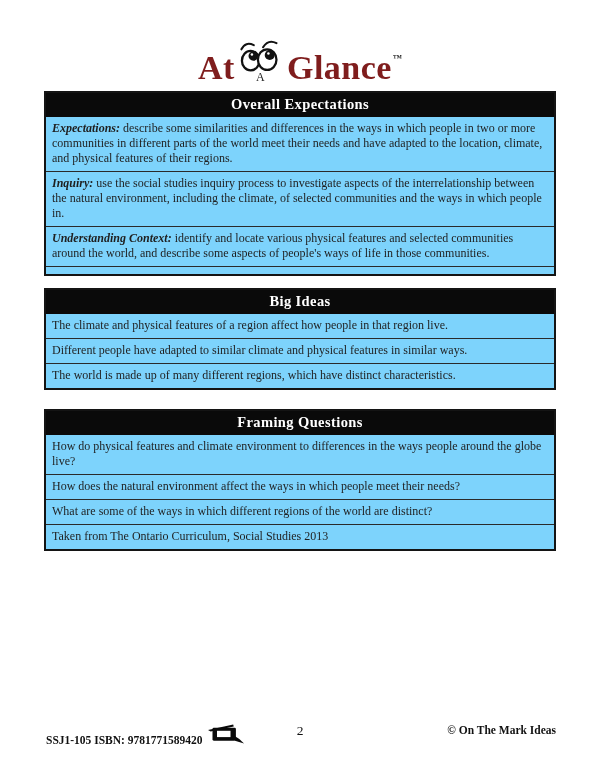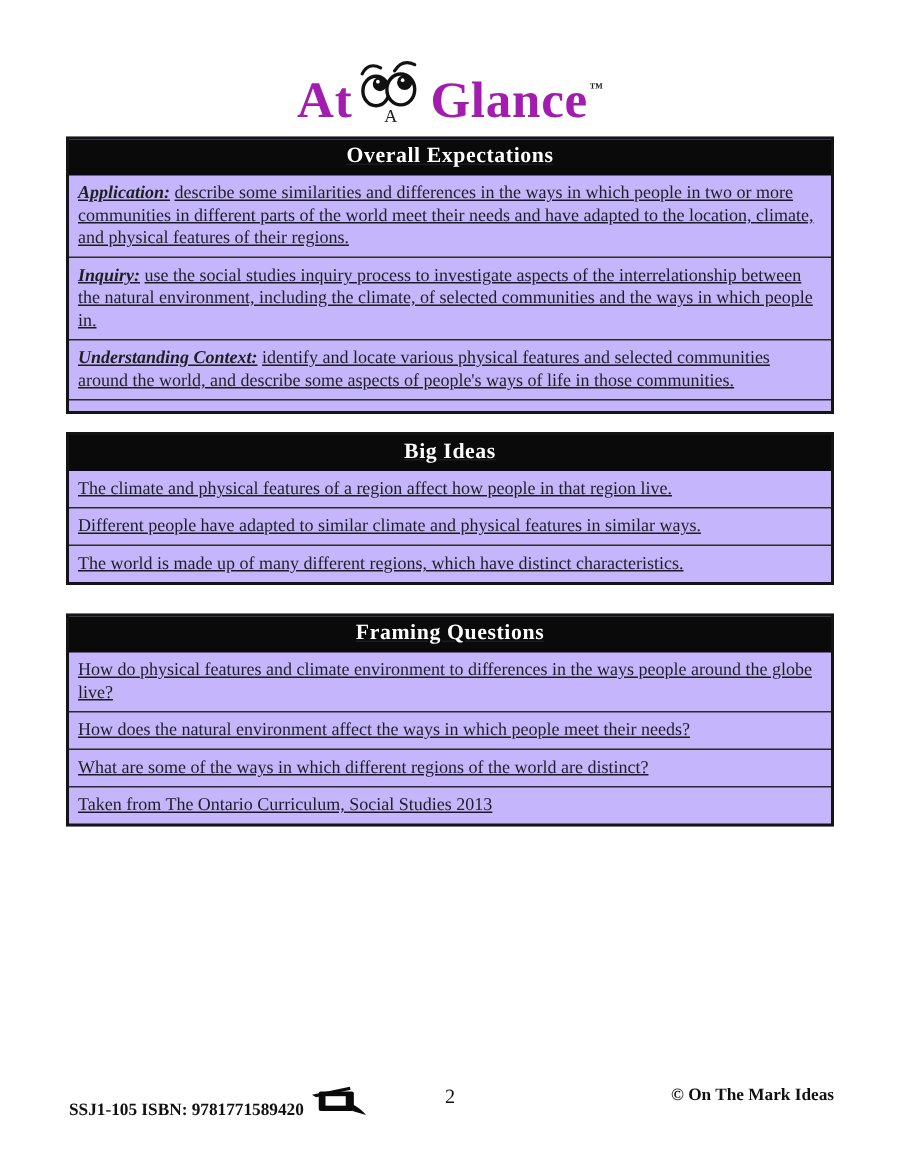--- a/index.html
+++ b/index.html
@@ -13,29 +13,29 @@
   }
   .page { position: absolute; inset: 0; padding: 0 44px; box-sizing: border-box; }
 
   
   .title-block {
     display: flex; justify-content: center; align-items: flex-end;
     margin-top: 30px; height: 53px;
   }
   .t-big {
     font-size: 34px; font-weight: bold; line-height: 0.88;
-    letter-spacing: 0.5px; color: #a21caf;
+    letter-spacing: 0.5px; color: #7f1d1d;
   }
   .t-mid { display: flex; flex-direction: column; align-items: center; margin: 0 3px; }
   .eyes-svg { width: 46px; height: 33px; margin-bottom: -1px; }
   .t-small { font-size: 12px; line-height: 1; color: #222; letter-spacing: 1px; }
   .tm { font-size: 9px; font-weight: bold; align-self: flex-end; margin-bottom: 20px; margin-left: 1px; }
 
   
-  .table { border: 2.5px solid #141414; margin-top: 12px; background: #c4b5fd; text-decoration: underline; }
+  .table { border: 2.5px solid #141414; margin-top: 12px; background: #7dd3fc; }
   .table--first { margin-top: 8px; }
   .table--gap { padding-bottom: 7px; }
   .table--gap .row:last-child { border-bottom: 1.5px solid #2a2a2a; }
   .table--last { margin-top: 19px; }
   .bar {
     background: #0a0a0a; color: #ffffff;
     text-align: center; font-weight: bold;
     font-size: 14.5px; letter-spacing: 0.4px;
     padding: 3px 0 4px;
   }
@@ -80,21 +80,21 @@
       </svg>
       <span class="t-small">A</span>
     </span>
     <span class="t-big">Glance</span>
     <span class="tm">™</span>
   </header>
 
   <section class="table table--first table--gap">
     <div class="bar">Overall Expectations</div>
     <div class="row">
-      <span class="lead">Application:</span><span>describe some similarities and differences in the ways in which people in two or more communities in different parts of the world meet their needs and have adapted to the location, climate, and physical features of their regions.</span>
+      <span class="lead">Expectations:</span><span>describe some similarities and differences in the ways in which people in two or more communities in different parts of the world meet their needs and have adapted to the location, climate, and physical features of their regions.</span>
     </div>
     <div class="row">
       <span class="lead">Inquiry:</span><span>use the social studies inquiry process to investigate aspects of the interrelationship between the natural environment, including the climate, of selected communities and the ways in which people in.</span>
     </div>
     <div class="row">
       <span class="lead">Understanding Context:</span><span>identify and locate various physical features and selected communities around the world, and describe some aspects of people's ways of life in those communities.</span>
     </div>
   </section>
 
   <section class="table">

